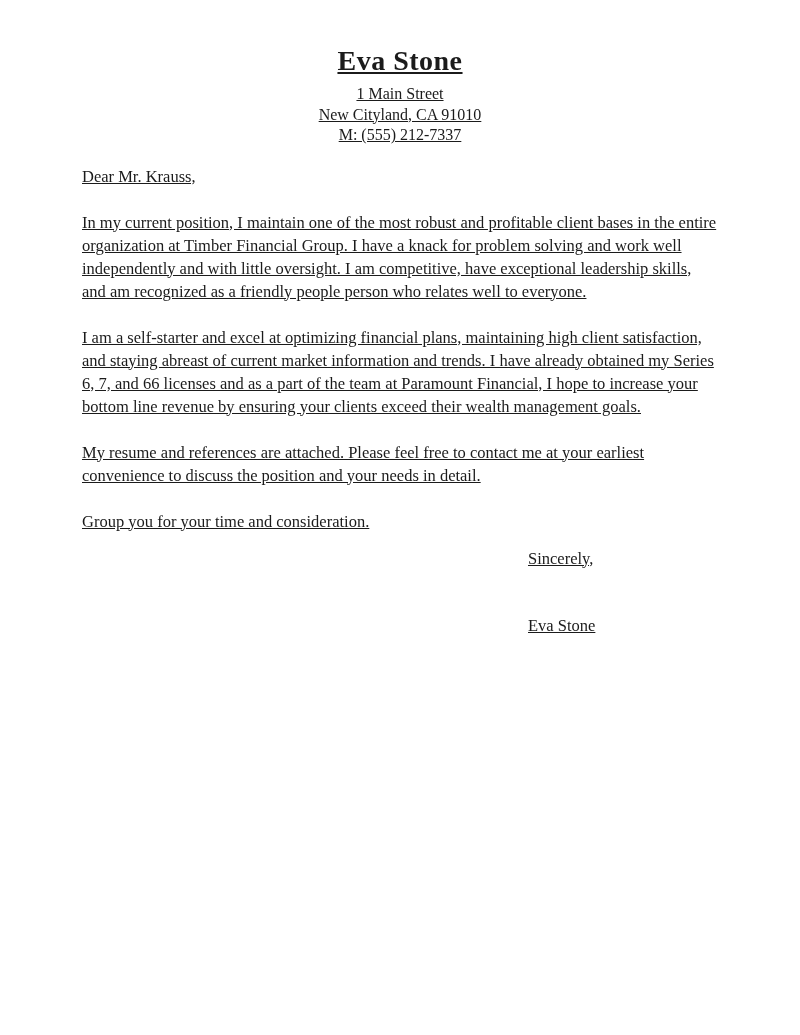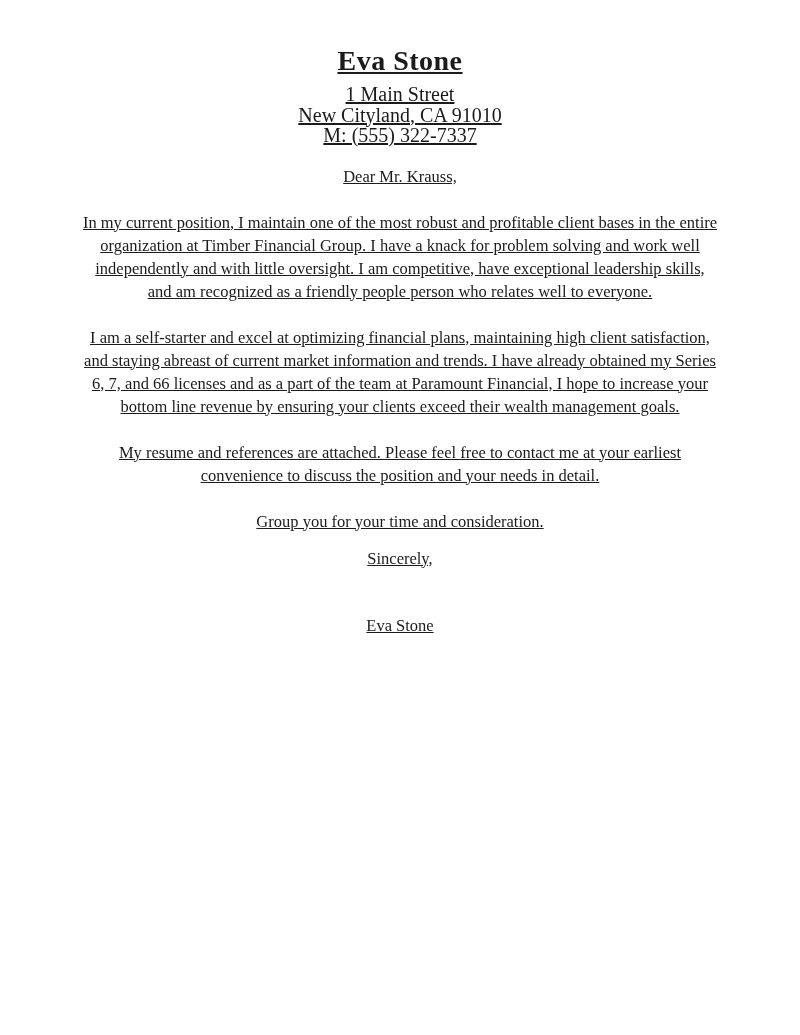--- a/index.html
+++ b/index.html
@@ -24,54 +24,55 @@
     text-align: center;
   }
   .letter-name {
     font-size: 28px;
     font-weight: 700;
     letter-spacing: 0.5px;
     line-height: 34px;
     margin: 0 0 6px 0;
   }
   .address-line {
-    font-size: 20px;
+    font-size: 16px;
     line-height: 20.5px;
   }
   .letter-body {
     margin-top: 19px;
     font-size: 16.5px;
     line-height: 23px;
-    text-align: center;
+    text-align: left;
   }
   .salutation {
     margin: 0;
   }
   .paragraph {
     margin: 23px 0 0 0;
   }
   .closing-block {
+    margin-left: 446px;
   }
   .closing {
     margin-top: 14px;
   }
   .signature {
     margin-top: 44px;
   }
 </style>
 </head>
 <body>
 
 <div class="page">
 
   <div class="letter-header">
     <div class="letter-name">Eva Stone</div>
     <div class="address-line">1 Main Street</div>
     <div class="address-line">New Cityland, CA 91010</div>
-    <div class="address-line">M: (555) 322-7337</div>
+    <div class="address-line">M: (555) 212-7337</div>
   </div>
 
   <div class="letter-body">
     <p class="salutation">Dear Mr. Krauss,</p>
 
 
     <p class="paragraph">In my current position, I maintain one of the most robust and profitable client bases in the entire organization at Timber Financial Group. I have a knack for problem solving and work well independently and with little oversight. I am competitive, have exceptional leadership skills, and am recognized as a friendly people person who relates well to everyone.</p>
 
     <p class="paragraph">I am a self-starter and excel at optimizing financial plans, maintaining high client satisfaction, and staying abreast of current market information and trends. I have already obtained my Series 6, 7, and 66 licenses and as a part of the team at Paramount Financial, I hope to increase your bottom line revenue by ensuring your clients exceed their wealth management goals.</p>
 

